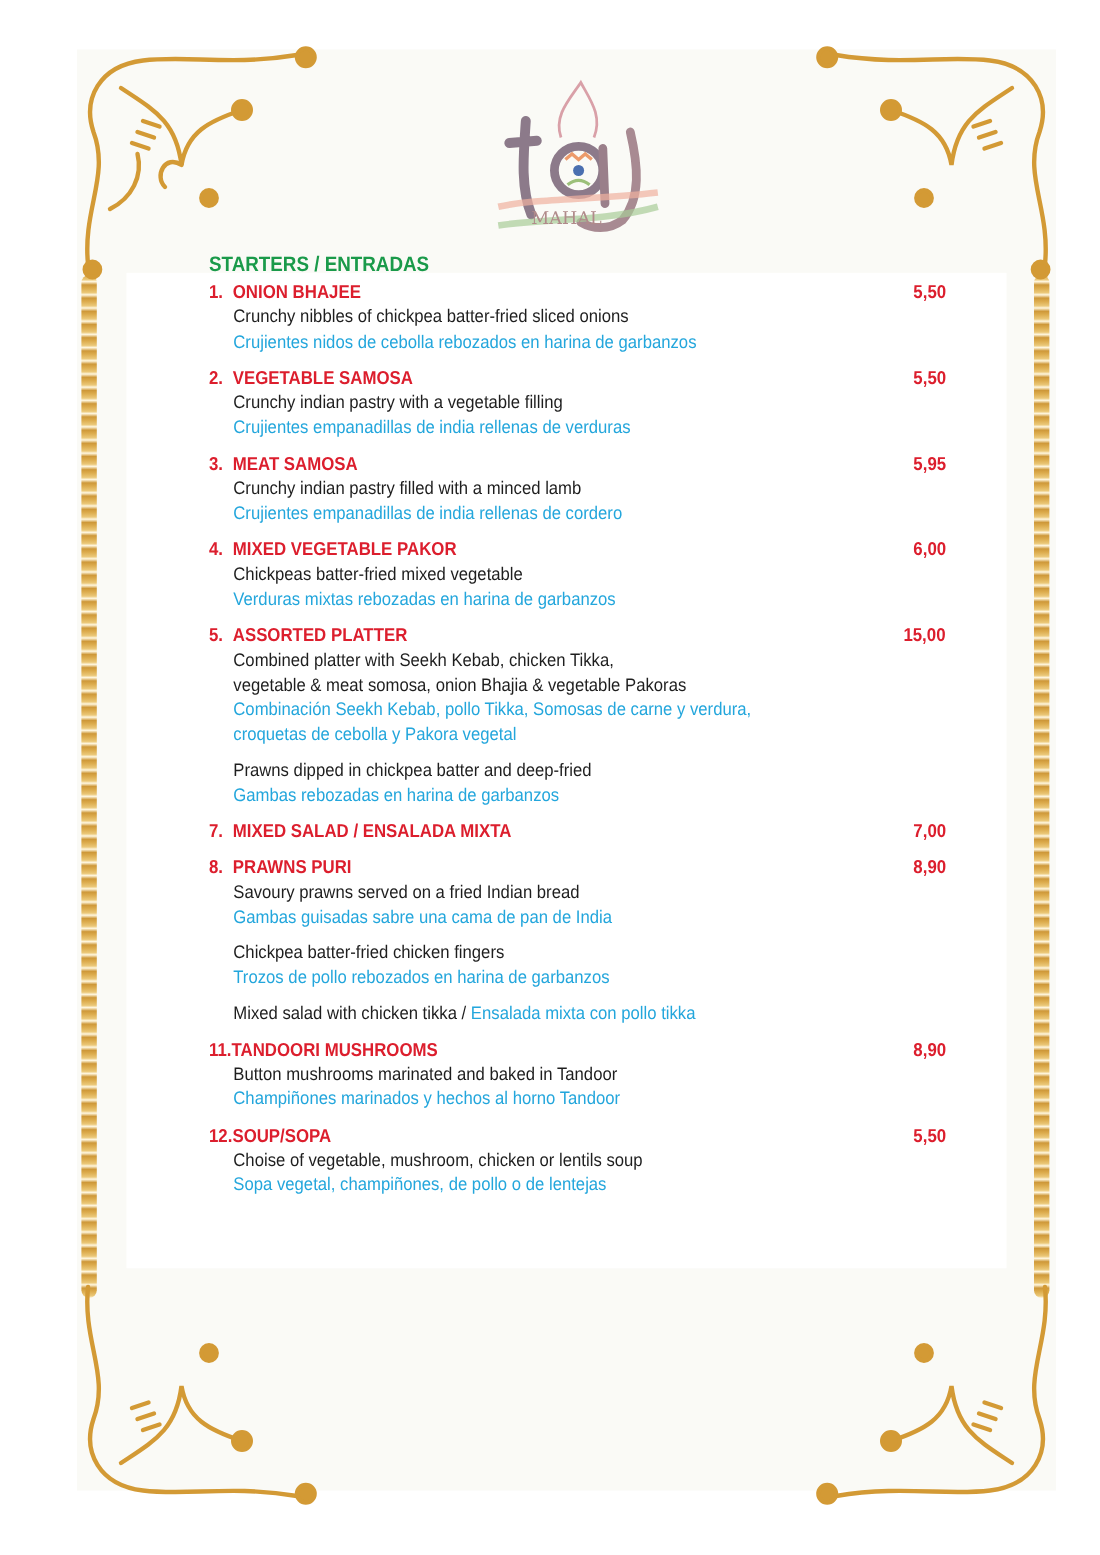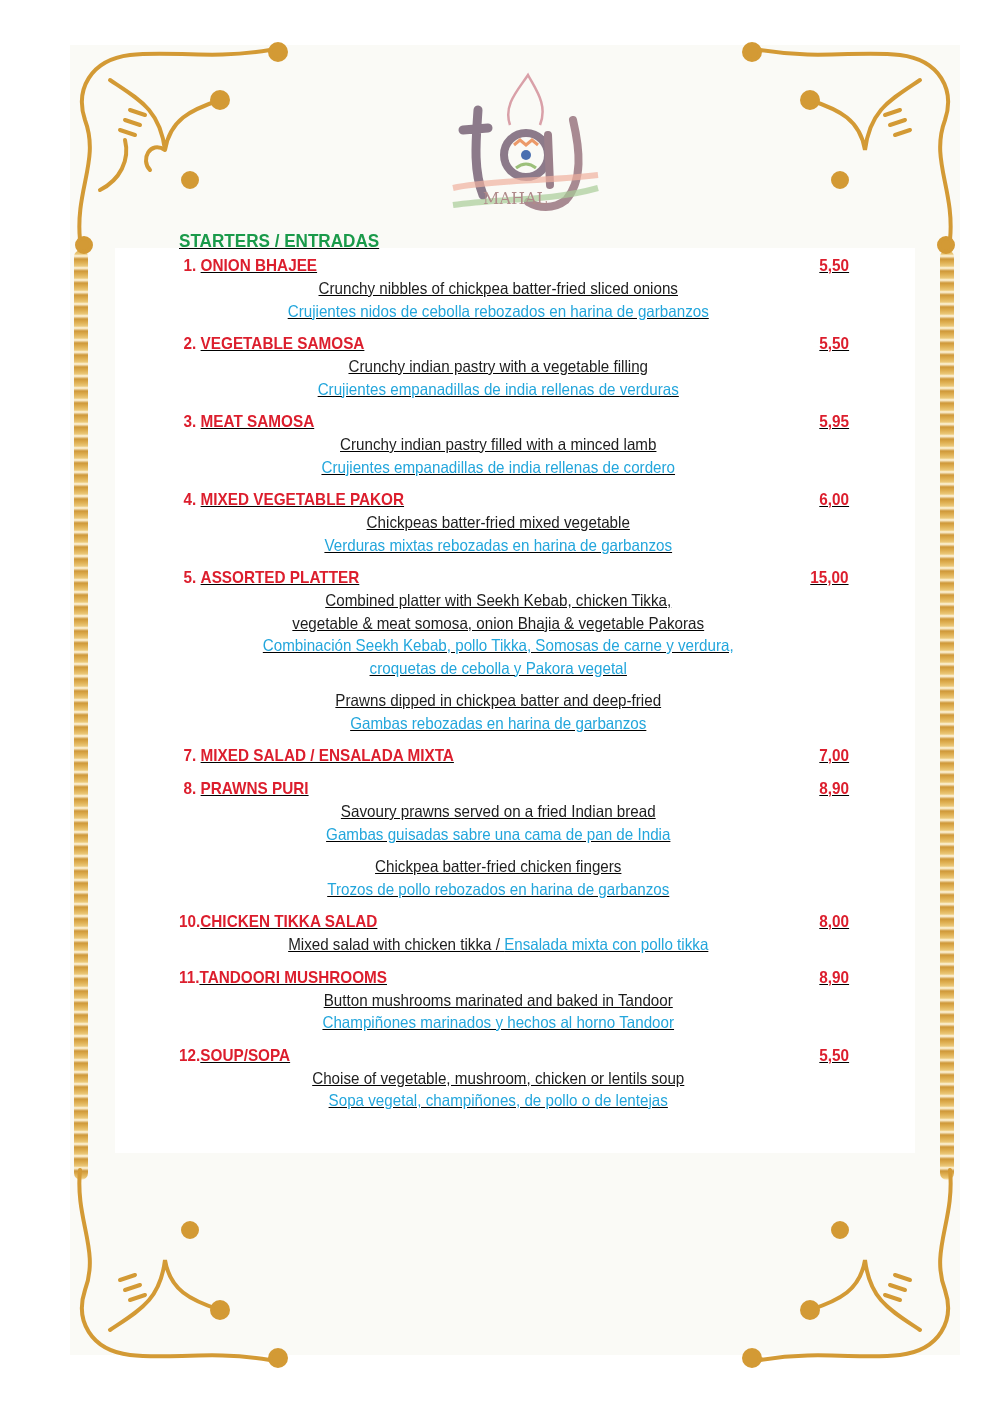--- a/index.html
+++ b/index.html
@@ -11,23 +11,23 @@
     border-radius:7px; opacity:0.9; }
   .border-left { left:74px; }
   .border-right { left:940px; }
   .corner { position:absolute; width:230px; height:220px; }
   .corner svg { width:100%; height:100%; }
   .corner-tl { left:70px; top:40px; }
   .corner-tr { left:730px; top:40px; transform:scaleX(-1); }
   .corner-bl { left:70px; top:1150px; transform:scaleY(-1); }
   .corner-br { left:730px; top:1150px; transform:scale(-1,-1); }
   .logo { position:absolute; left:448px; top:70px; width:155px; height:150px; }
-  .content { position:absolute; left:179px; top:230px; width:670px;text-decoration:underline; }
+  .content { position:absolute; left:190px; top:230px; width:670px; }
   .section-title { color:#1a9a4a; font-weight:bold; font-size:19px; transform:scaleX(0.9); transform-origin:left; white-space:nowrap; margin-bottom:2px; }
-  .item { position:relative; margin-bottom:10px;text-align:center; }
+  .item { position:relative; margin-bottom:10px; }
   .item-head { display:flex; justify-content:space-between; color:#dc1e2d; font-weight:bold; font-size:17px; line-height:23px; }
   .item-head .name { transform:scaleX(0.9); transform-origin:left; white-space:nowrap; }
   .item-head .num { display:inline-block; width:24px; }
   .item-head .price { transform:scaleX(0.9); transform-origin:right; }
   .desc-en { color:#1e1e1e; font-size:16.5px; line-height:22.5px; padding-left:24px; transform:scaleX(0.92); transform-origin:left; white-space:nowrap; }
   .desc-es { color:#23a6dc; font-size:16.5px; line-height:22.5px; padding-left:24px; transform:scaleX(0.92); transform-origin:left; white-space:nowrap; }
   .es-inline { color:#23a6dc; }
 </style>
 </head>
 <body>
@@ -168,24 +168,20 @@
     <div class="desc-en">Savoury prawns served on a fried Indian bread</div>
     <div class="desc-es">Gambas guisadas sabre una cama de pan de India</div>
   </div>
 
   <div class="item">
     <div class="desc-en">Chickpea batter-fried chicken fingers</div>
     <div class="desc-es">Trozos de pollo rebozados en harina de garbanzos</div>
   </div>
 
   <div class="item">
-    <div class="item-head">
-        <span class="name"><span class="num" style="width:auto">10.</span><span>CHICKEN TIKKA SALAD</span></span>
-        <span class="price">8,00</span>
-      </div>
     <div class="desc-en"><span>Mixed salad with chicken tikka / </span><span class="es-inline">Ensalada mixta con pollo tikka</span></div>
   </div>
 
   <div class="item">
     <div class="item-head">
         <span class="name"><span class="num" style="width:auto">11.</span><span>TANDOORI MUSHROOMS</span></span>
         <span class="price">8,90</span>
       </div>
     <div class="desc-en">Button mushrooms marinated and baked in Tandoor</div>
     <div class="desc-es">Champiñones marinados y hechos al horno Tandoor</div>

